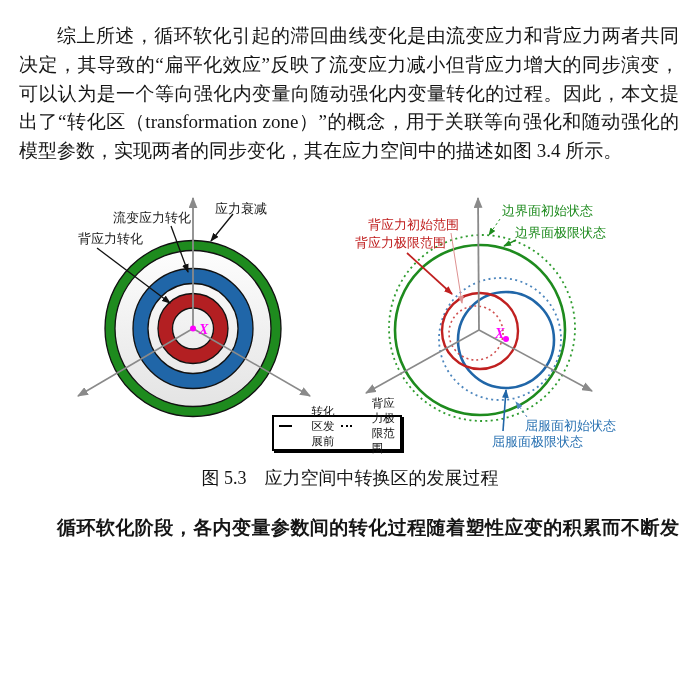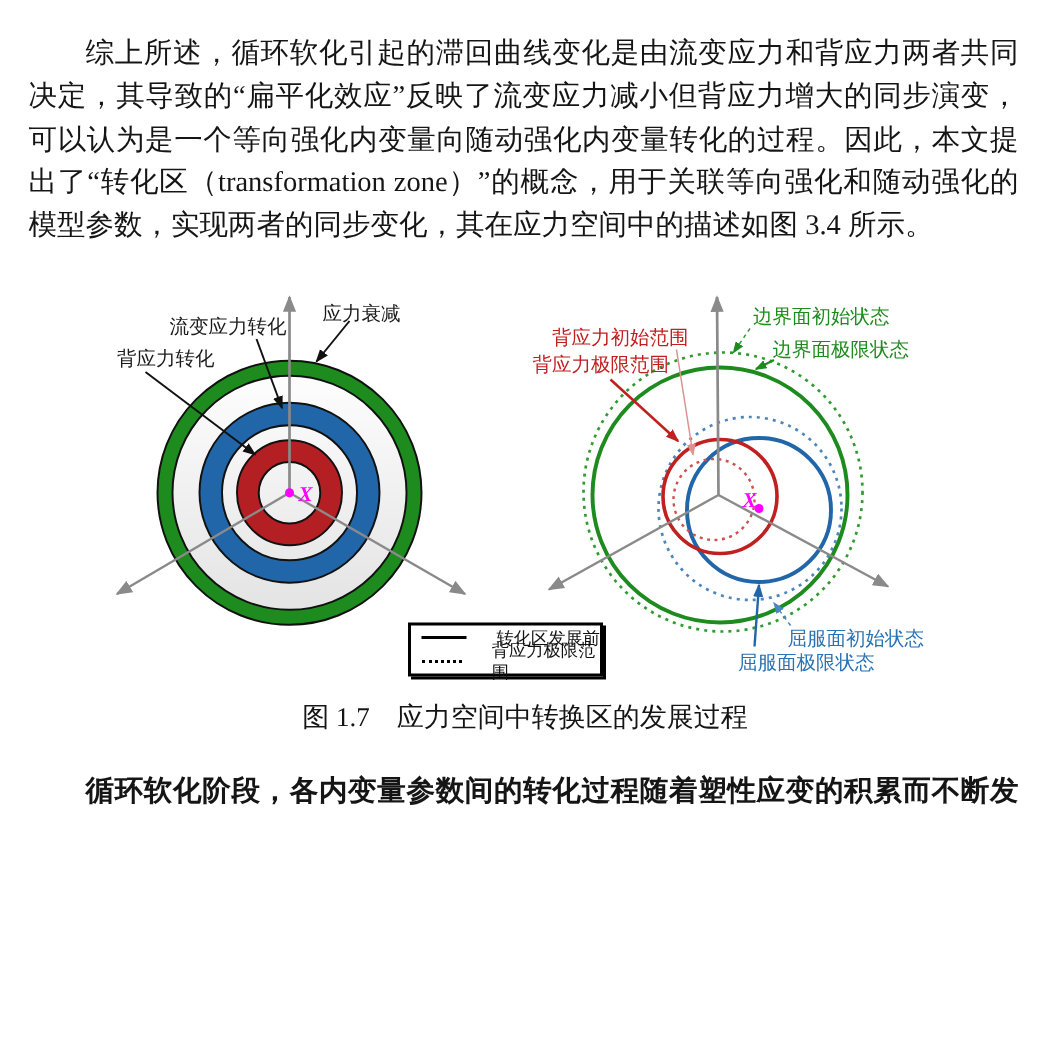--- a/index.html
+++ b/index.html
@@ -37,21 +37,21 @@
   svg text.xlab{
     font-size:14px;font-style:italic;font-weight:bold;
   }
   .legend{
     position:absolute;
     left:272px;top:415px;
     width:130px;height:36px;
     background:#ffffff;
     border:2px solid #000;
     box-shadow:2px 2px 0 0 #000;
-    display:flex;flex-direction:column;justify-content:center;
+    display:flex;flex-direction:row;justify-content:center;
     padding:1px 0 1px 7px;
     box-sizing:border-box;
   }
   .legend-row{
     display:flex;align-items:center;
     height:16px;
     font-size:11.5px;color:#111;
   }
   .legend-line{width:30px;margin-right:20px;display:inline-block;}
   .legend-line.solid{border-top:2.2px solid #000;}
@@ -164,17 +164,17 @@
     <div class="legend-row">
       <span class="legend-line solid"></span>
       <span>转化区发展前</span>
     </div>
     <div class="legend-row">
       <span class="legend-line dotted"></span>
       <span>背应力极限范围</span>
     </div>
   </div>
 
-  <div class="caption">图 1.7　应力空间中转换区的发展过程</div>
+  <div class="caption">图 5.3　应力空间中转换区的发展过程</div>
 
   <p class="para" id="para2">循环软化阶段，各内变量参数间的转化过程随着塑性应变的积累而不断发展，其对于等向强化和随动强化的影响如图 3.4(b)所示。其中新增转化区的存在引起了屈服面的收缩，但是屈服面中心的活动范围在逐渐扩大，这分别代表了流变应力减小和背应力增大。此外，由于峰值应力等于背应力和流变应力求和，通过定义背应力的变化量永远小于流变应力，两者变化量之间的差距便会引起应力边界面范围的减小，则可实现循环软化过程的应力衰减效应。</p>
 
 </div>
 
 </body></html>

